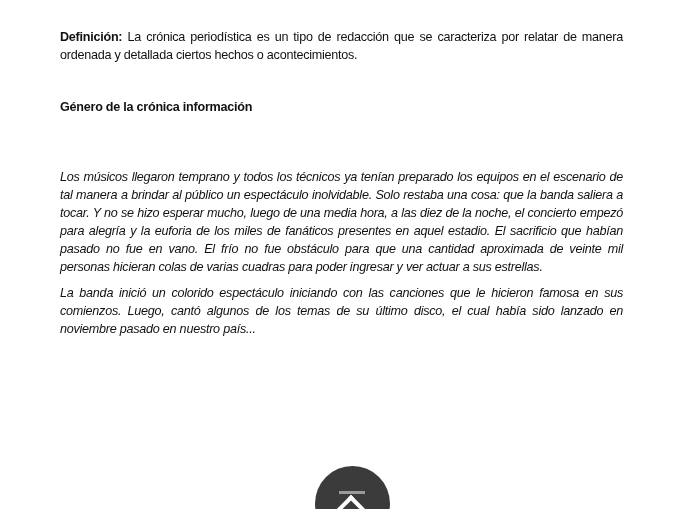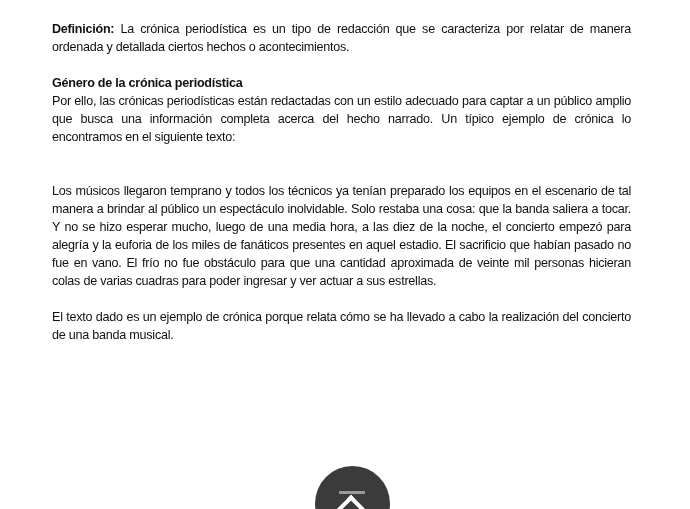--- a/index.html
+++ b/index.html
@@ -4,48 +4,47 @@
 <style>
   html, body { margin: 0; padding: 0; }
   body {
     width: 690px; height: 509px; overflow: hidden; background: #ffffff;
     font-family: "Liberation Sans", sans-serif; color: #111111; position: relative;
   }
   .doc {
     position: absolute; left: 52px; top: 20px; width: 579px;
     font-size: 12.6px; line-height: 18px; letter-spacing: -0.25px;
   }
-  .p { margin: 0; text-align: justify; }
+  .p { margin: 8px; text-align: justify; }
   .gap { height: 18px; }
   .b { font-weight: bold; }
-  .i { }
+  .i { font-style: italic; }
   .fab {
     position: absolute; left: 315px; top: 466px; width: 75px; height: 75px;
     border-radius: 50%; background: #3b3b3b;
   }
   .fab .bar {
     position: absolute; left: 24px; top: 25px; width: 26px; height: 3px; background: #9a9a9a;
   }
   .fab .chev {
     position: absolute; left: 26px; top: 33px; width: 20px; height: 20px;
     border-left: 4px solid #ffffff; border-top: 4px solid #ffffff;
     transform: rotate(45deg); box-sizing: border-box;
   }
 </style>
 </head>
 <body>
 
 <div class="doc">
   <p class="p"><span class="b">Definición:</span><span> La crónica periodística es un tipo de redacción que se caracteriza por relatar de manera ordenada y detallada ciertos hechos o acontecimientos.</span></p>
   <div class="gap"></div>
-  <p class="p b">Género de la crónica periodística</p>
-  <p class="p">Por ello, las crónicas periodísticas están redactadas con un estilo adecuado para captar a un público amplio que busca una información completa acerca del hecho narrado.  Un típico ejemplo de crónica lo encontramos en el siguiente texto:</p>
+  <p class="p b">Género de la crónica información</p>
   <div class="gap"></div>
   <div class="gap"></div>
   <p class="p i">Los músicos llegaron temprano y todos los técnicos ya tenían preparado los equipos en el escenario de tal manera a brindar al público un espectáculo inolvidable. Solo restaba una cosa: que la banda saliera a tocar. Y no se hizo esperar mucho, luego de una media hora, a las diez de la noche, el concierto empezó para alegría y la euforia de los miles de fanáticos presentes en aquel estadio. El sacrificio que habían pasado no fue en vano. El frío no fue obstáculo para que una cantidad aproximada de veinte mil personas hicieran colas de varias cuadras para poder ingresar y ver actuar a sus estrellas.</p>
+  <p class="p i">La banda inició un colorido espectáculo iniciando con las canciones que le hicieron famosa en sus comienzos. Luego, cantó algunos de los temas de su último disco, el cual había sido lanzado en noviembre pasado en nuestro país...</p>
   <div class="gap"></div>
-  <p class="p">El texto dado es un ejemplo de crónica porque relata cómo se ha llevado a cabo la realización del concierto de una banda musical.</p>
 </div>
 
 <div class="fab">
   <span class="bar"></span>
   <span class="chev"></span>
 </div>
 
 </body></html>

